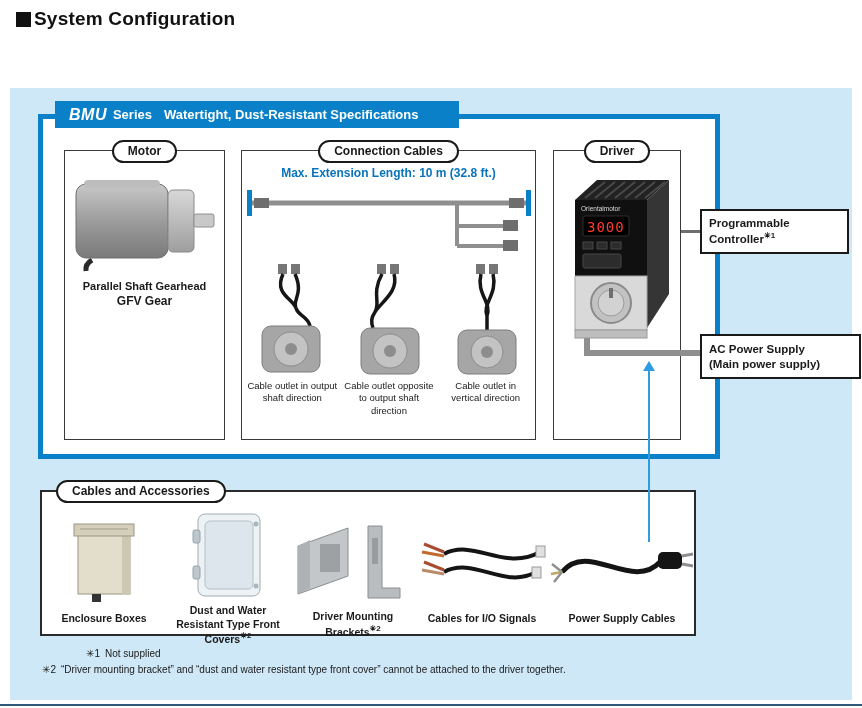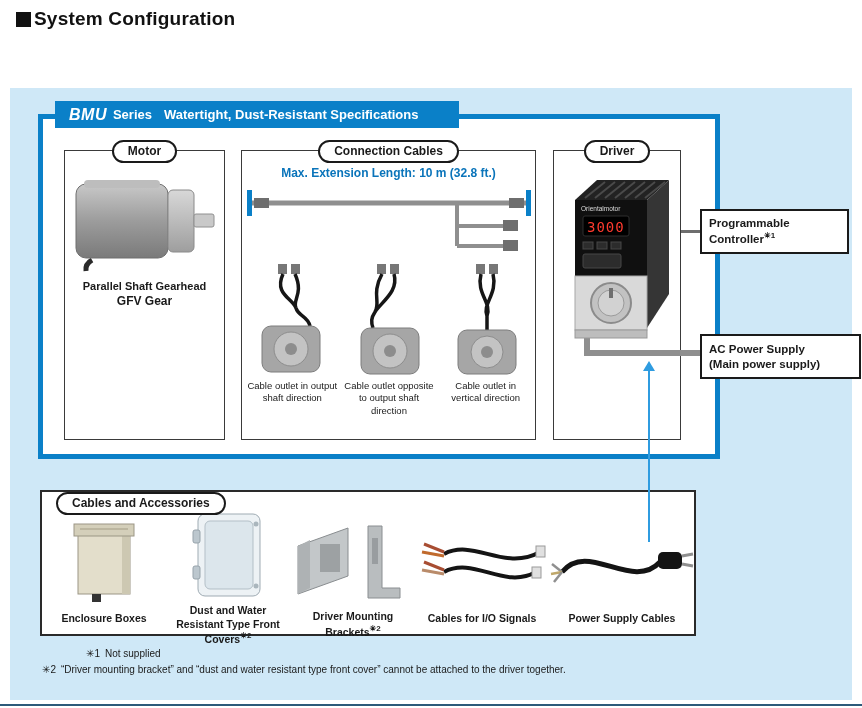--- a/index.html
+++ b/index.html
@@ -69,21 +69,21 @@
   #ctrl-line { left:655px; top:230px; width:45px; height:3px; background:#6e6e6e; z-index:1; }
   #ac-vline  { left:584px; top:330px; width:6px; height:26px; background:#8f8f8f; z-index:2; }
   #ac-hline  { left:584px; top:350px; width:116px; height:6px; background:#8f8f8f; z-index:2; }
 
   #arrow-head { left:643px; top:361px; width:0; height:0; border-left:6px solid transparent;
                 border-right:6px solid transparent; border-bottom:10px solid #2f9ce0; z-index:6; }
   #arrow-line { left:648px; top:370px; width:2px; height:172px; background:#2f9ce0; z-index:6; }
 
   
   #acc-box { left:40px; top:490px; width:656px; height:146px; background:#fff; border:2px solid #2a2a2a; z-index:2; }
-  #acc-pill-wrap { left:56px; top:492px; z-index:5; }
+  #acc-pill-wrap { left:56px; top:480px; z-index:5; }
   #acc-row { left:42px; top:510px; width:652px; height:132px; display:flex; z-index:3; }
   .acc-item { flex:1; display:flex; flex-direction:column; align-items:center; }
   .acc-img { height:96px; display:flex; align-items:flex-end; justify-content:center; }
   .acc-cap { margin-top:4px; width:124px; text-align:center; font-size:10.5px; font-weight:bold; line-height:1.3; }
 
   
   .footnote { left:42px; font-size:10px; color:#1a1a1a; z-index:3; }
   #fn1 { top:648px;margin-left:44px; }
   #fn2 { top:664px; }
   .footnote .mk { margin-right:5px; }

